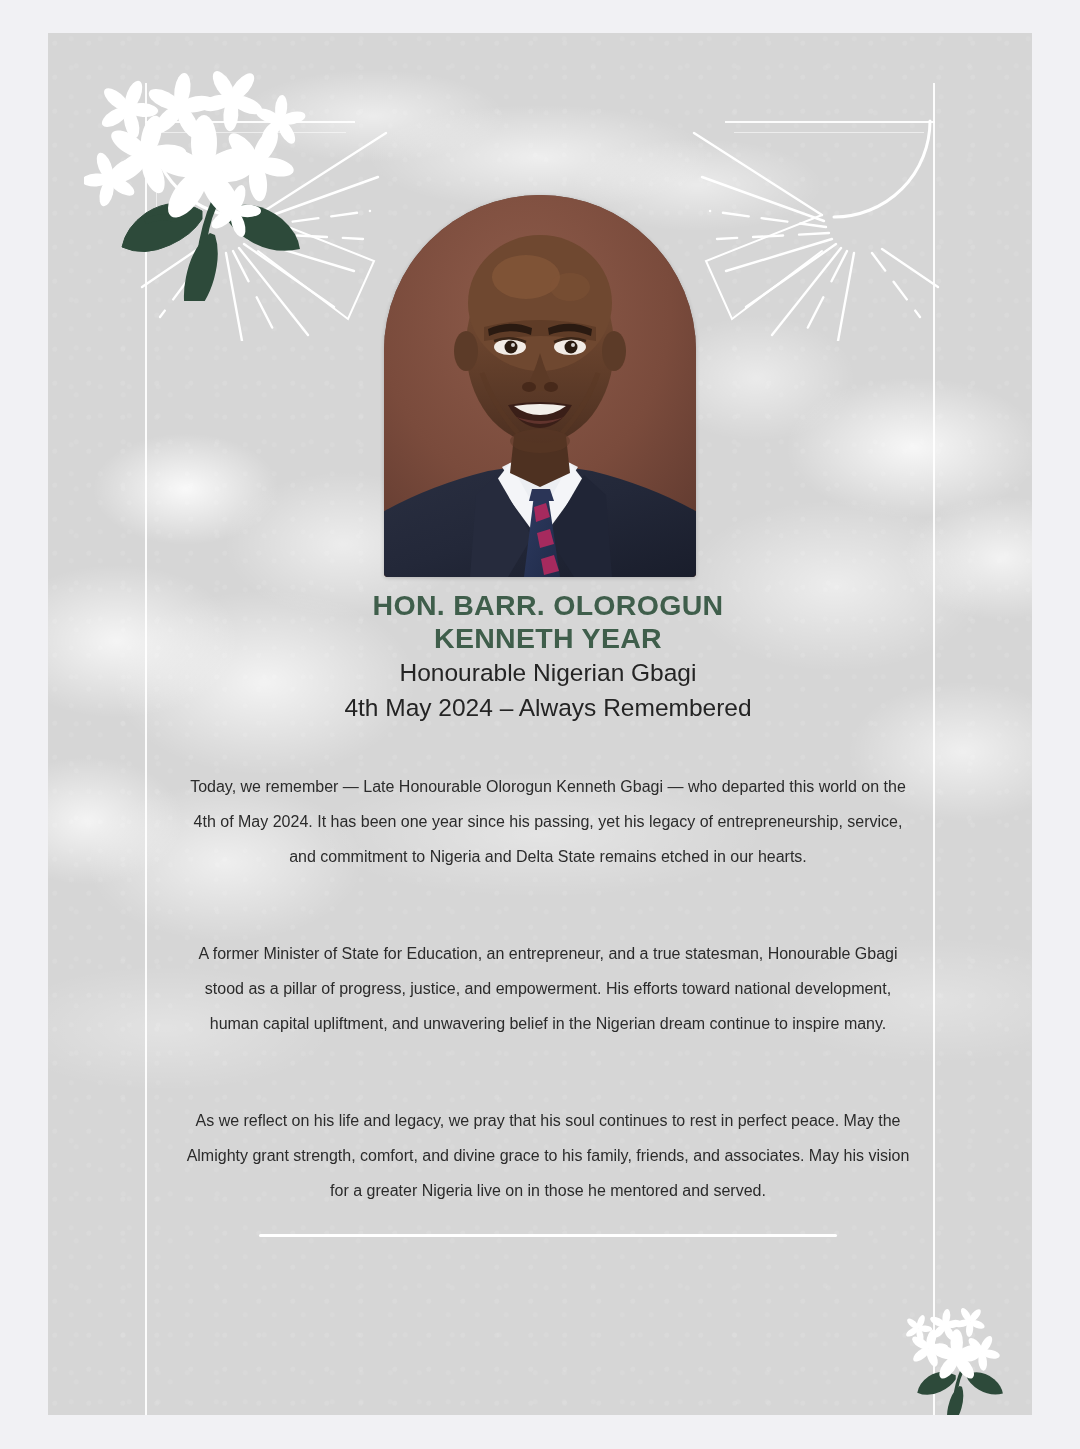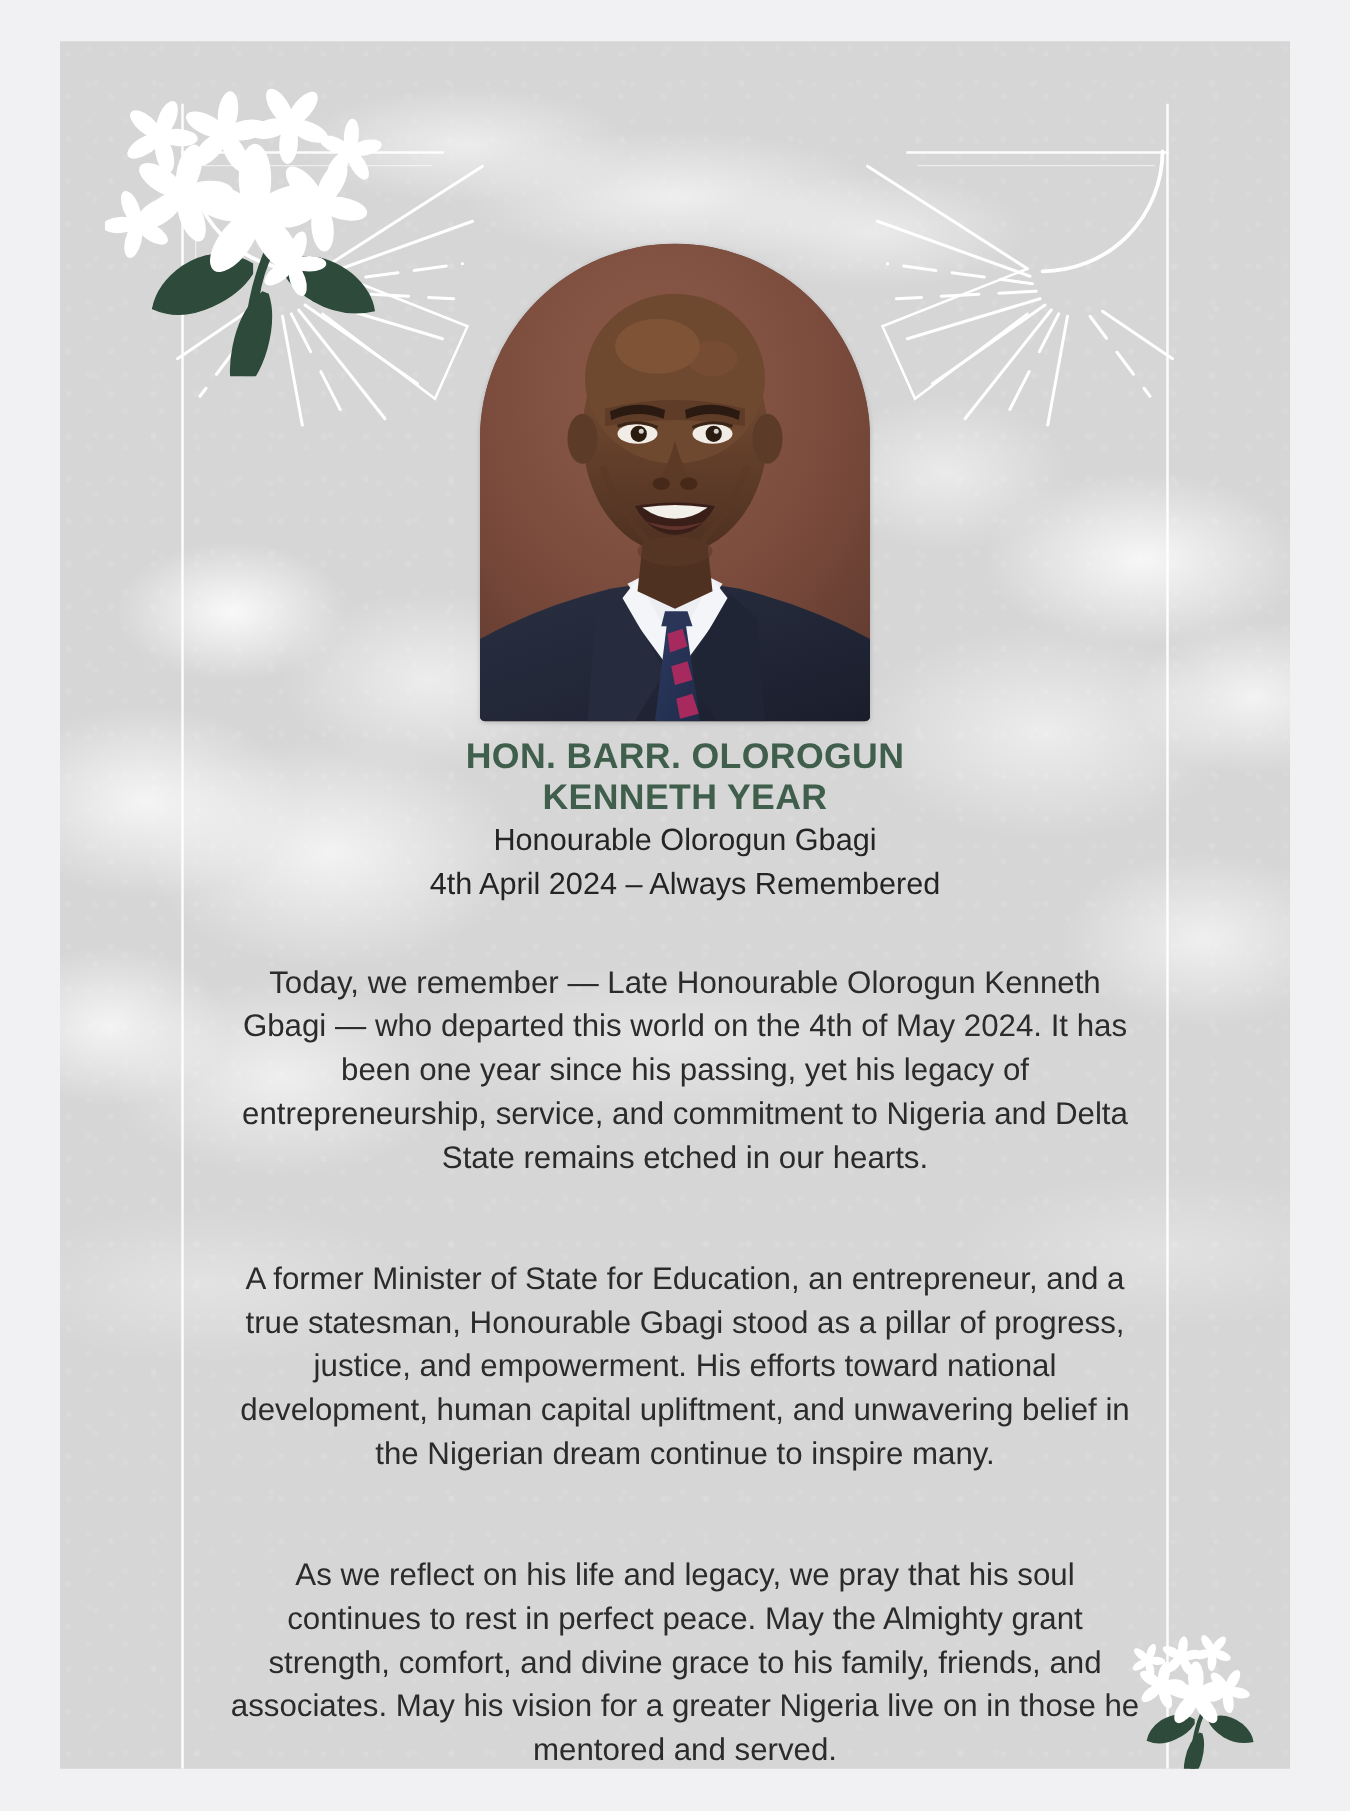--- a/index.html
+++ b/index.html
@@ -142,21 +142,21 @@
     color: #232323;
     margin-top: 9px;
     line-height: 36px;
   }
   .sub-line {
     font-size: 24.5px;
     color: #242424;
     line-height: 35px;
   }
   .body-para {
-    font-size: 25px;
+    font-size: 16px;
     color: #2b2b2b;
     line-height: 35px;
     margin: 15px;
     padding: 0 44px;
   }
   .para-gap { height: 32px; }
   #paras { margin-top: 44px; }
 
   .divider {
     width: 578px;
@@ -438,22 +438,22 @@
       <ellipse cx="186" cy="92" rx="20" ry="14" fill="#825437" opacity=".4"></ellipse>
     </svg>
   </div>
 
   <div id="content">
 
     <div class="name-line">HON. BARR. OLOROGUN</div>
     <div class="name-line">KENNETH YEAR</div>
 
 
-    <div class="sub-line">Honourable Olorogun Gbagi</div>
-    <div class="sub-line">4th April 2024 – Always Remembered</div>
+    <div class="sub-line">Honourable Nigerian Gbagi</div>
+    <div class="sub-line">4th May 2024 – Always Remembered</div>
 
     <div id="paras">
       <p class="body-para">Today, we remember — Late Honourable Olorogun Kenneth Gbagi — who departed this world on the 4th of May 2024. It has been one year since his passing, yet his legacy of entrepreneurship, service, and commitment to Nigeria and Delta State remains etched in our hearts.</p>
       <div class="para-gap"></div>
       <p class="body-para">A former Minister of State for Education, an entrepreneur, and a true statesman, Honourable Gbagi stood as a pillar of progress, justice, and empowerment. His efforts toward national development, human capital upliftment, and unwavering belief in the Nigerian dream continue to inspire many.</p>
       <div class="para-gap"></div>
       <p class="body-para">As we reflect on his life and legacy, we pray that his soul continues to rest in perfect peace. May the Almighty grant strength, comfort, and divine grace to his family, friends, and associates. May his vision for a greater Nigeria live on in those he mentored and served.</p>
     </div>
 
     <div class="divider"></div>

